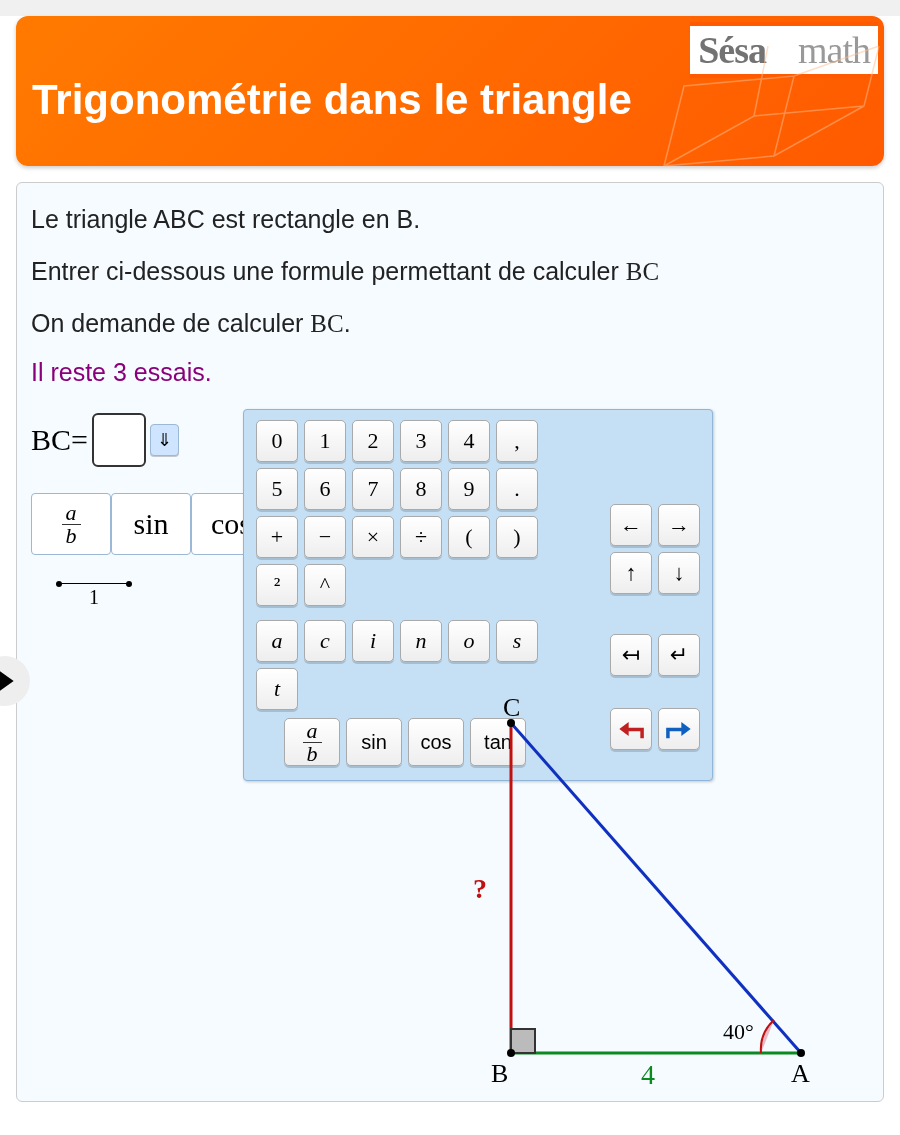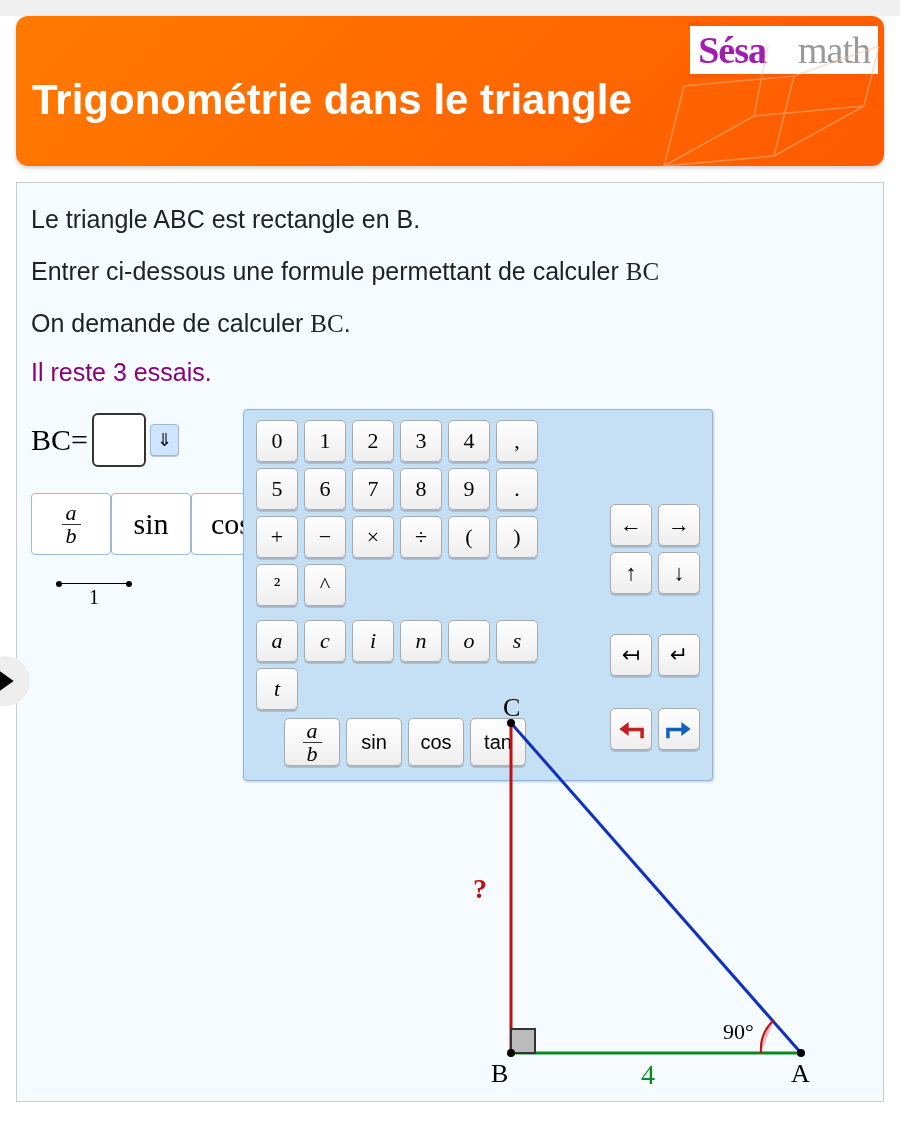--- a/index.html
+++ b/index.html
@@ -38,35 +38,35 @@
     top: 6px;
     right: 6px;
     background: #fff;
     padding: 2px 8px;
     font-family: "Times New Roman", serif;
     font-size: 38px;
     border-top: 4px solid #ff5a00;
     border-bottom: 4px solid #ff5a00;
     letter-spacing: -1px;
   }
-  .logo .s1 { color: #a21caf; font-weight: bold; }
+  .logo .s1 { color: #737373; font-weight: bold; }
   .logo .s2 { color: #999; margin-left: 32px; }
   .wire-cube {
     position: absolute;
     right: 0;
     bottom: -10px;
     opacity: 0.5;
   }
   .content {
     position: relative;
     margin: 0 16px;
     padding: 10px 14px;
     background: #f5fbff;
     border: 1px solid #ccc;
-    border-radius: 0;
+    border-radius: 6px;
     min-height: 920px;
   }
   .content p {
     font-size: 25px;
     color: #222;
     margin: 10px 0 18px 0;
     line-height: 1.35;
   }
   .math { font-family: "Times New Roman", serif; }
   .attempts {
@@ -381,21 +381,21 @@
 
         <circle cx="20" cy="340" r="4" fill="#000"></circle>
         <circle cx="310" cy="340" r="4" fill="#000"></circle>
         <circle cx="20" cy="10" r="4" fill="#000"></circle>
       </svg>
       <span class="vertex-label" style="left:12px;top:-20px">C</span>
       <span class="vertex-label" style="left:0px;top:346px">B</span>
       <span class="vertex-label" style="left:300px;top:346px">A</span>
       <span class="side-label" style="left:-18px;top:160px;color:#c01010;font-weight:bold">?</span>
       <span class="side-label" style="left:150px;top:346px;color:#0a8a20">4</span>
-      <span class="side-label" style="left:232px;top:306px;font-size:22px">90°</span>
+      <span class="side-label" style="left:232px;top:306px;font-size:22px">40°</span>
     </div>
   </div>
 
   <div class="nav-arrow">
     <svg width="26" height="26" viewBox="0 0 24 24">
         <path d="M6 2 L20 12 L6 22 Z" fill="#000"></path>
       </svg>
   </div>
 </div>
 

